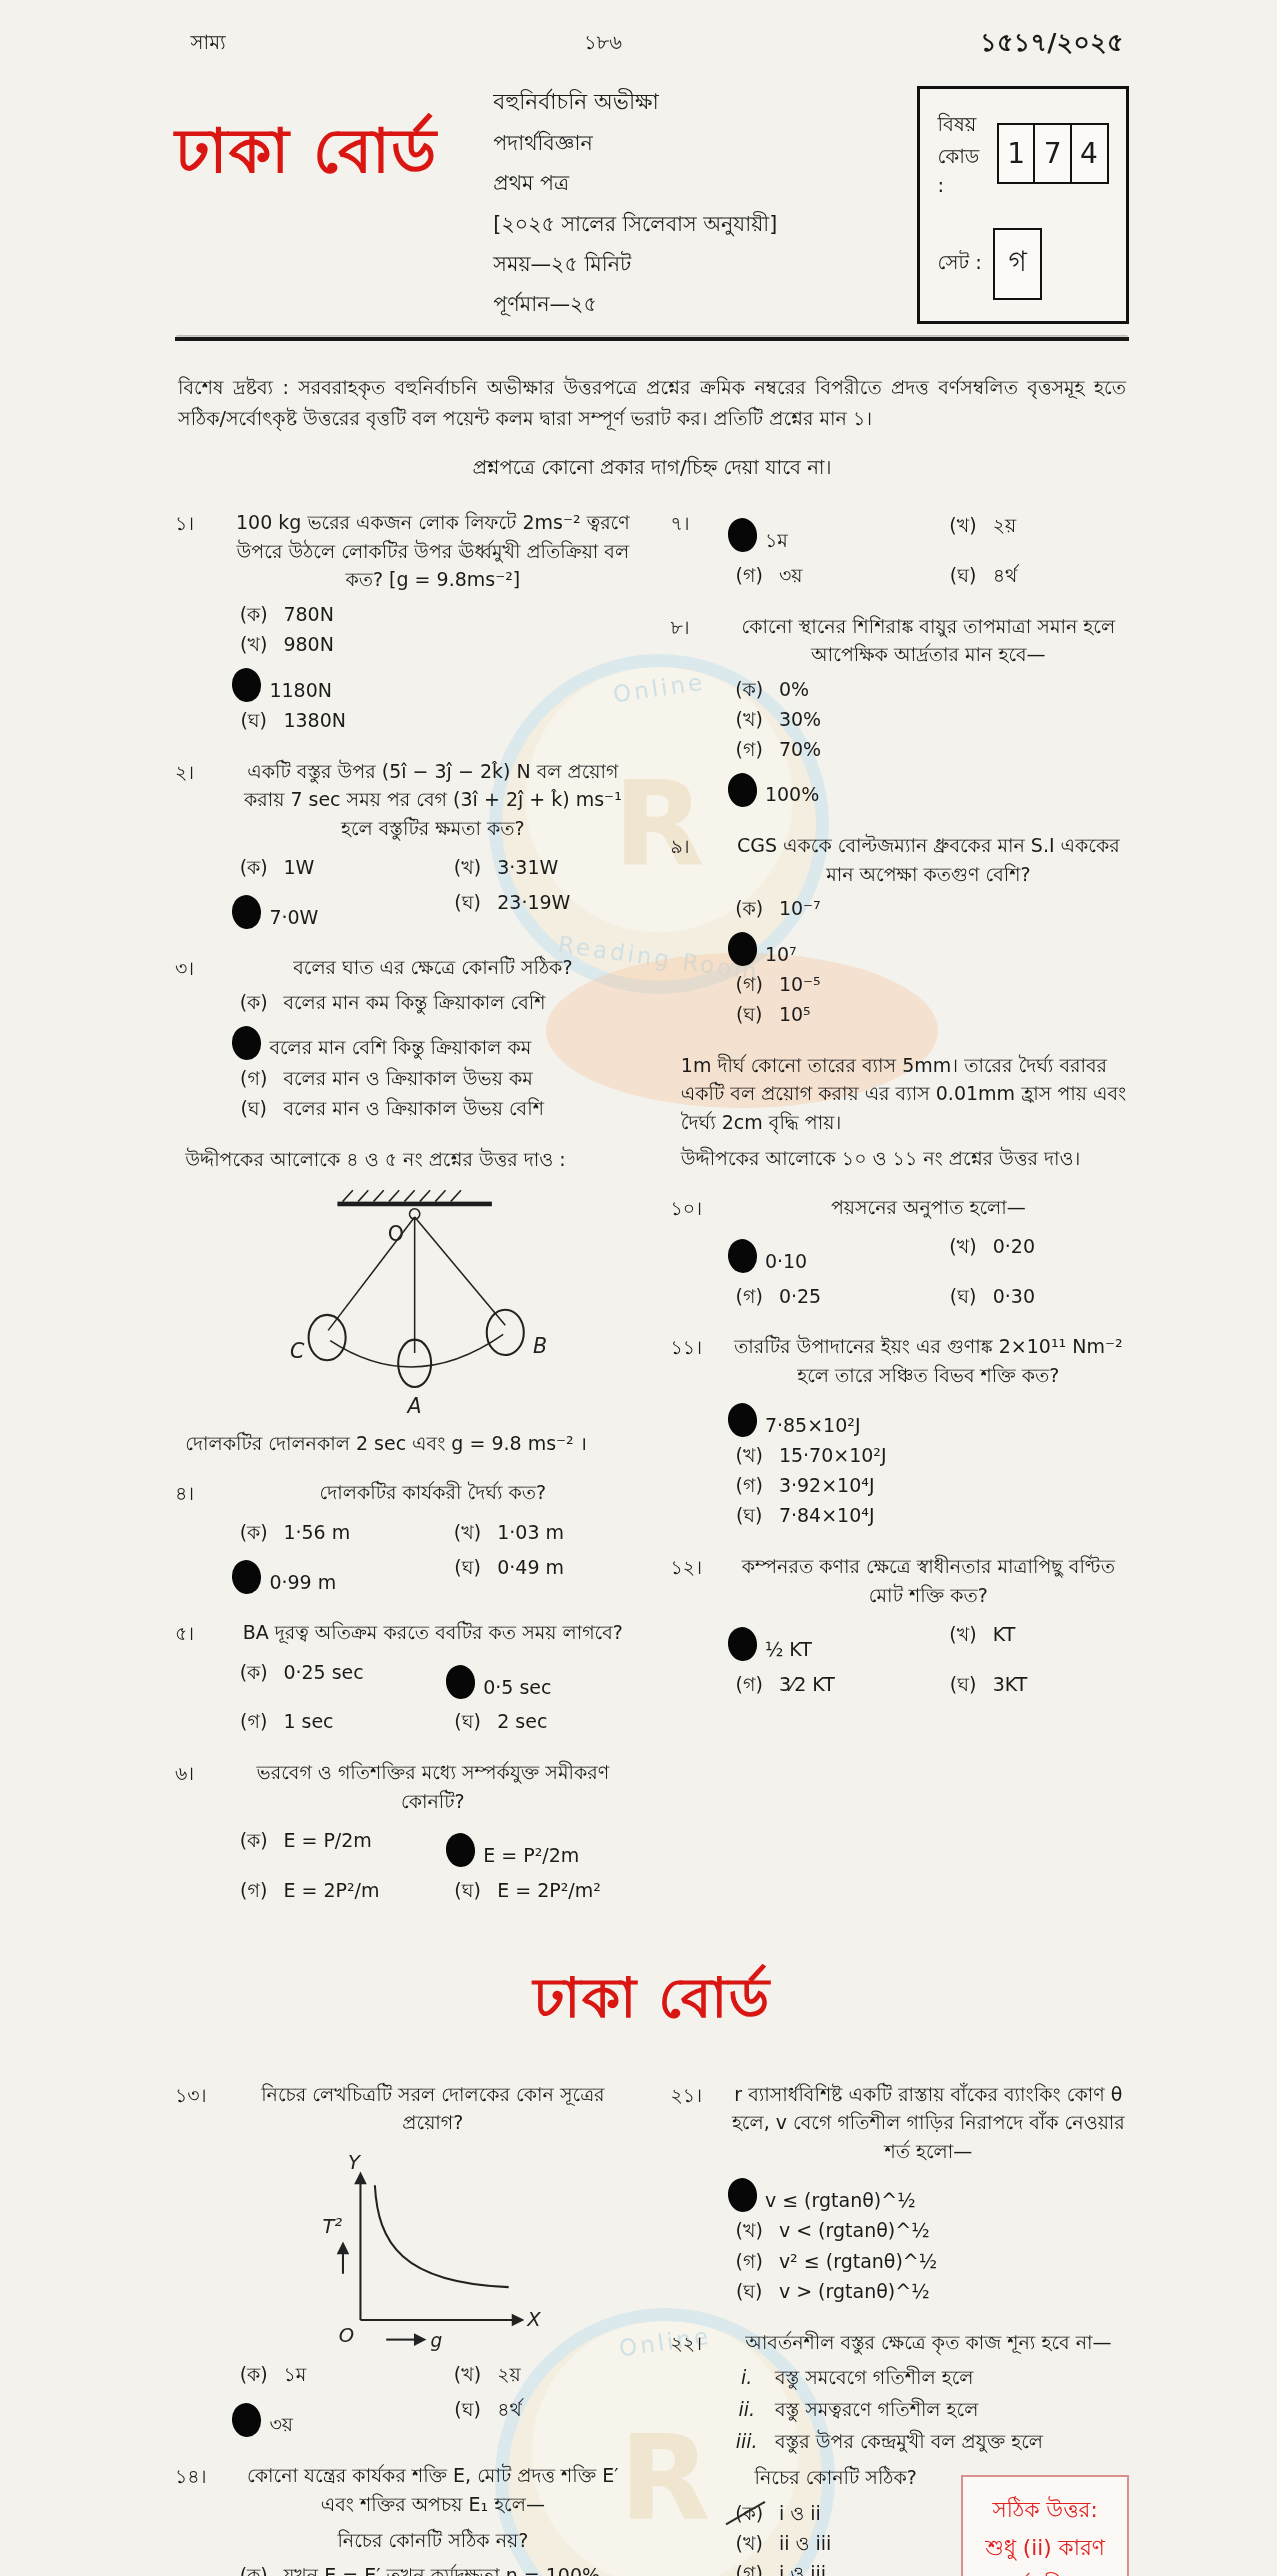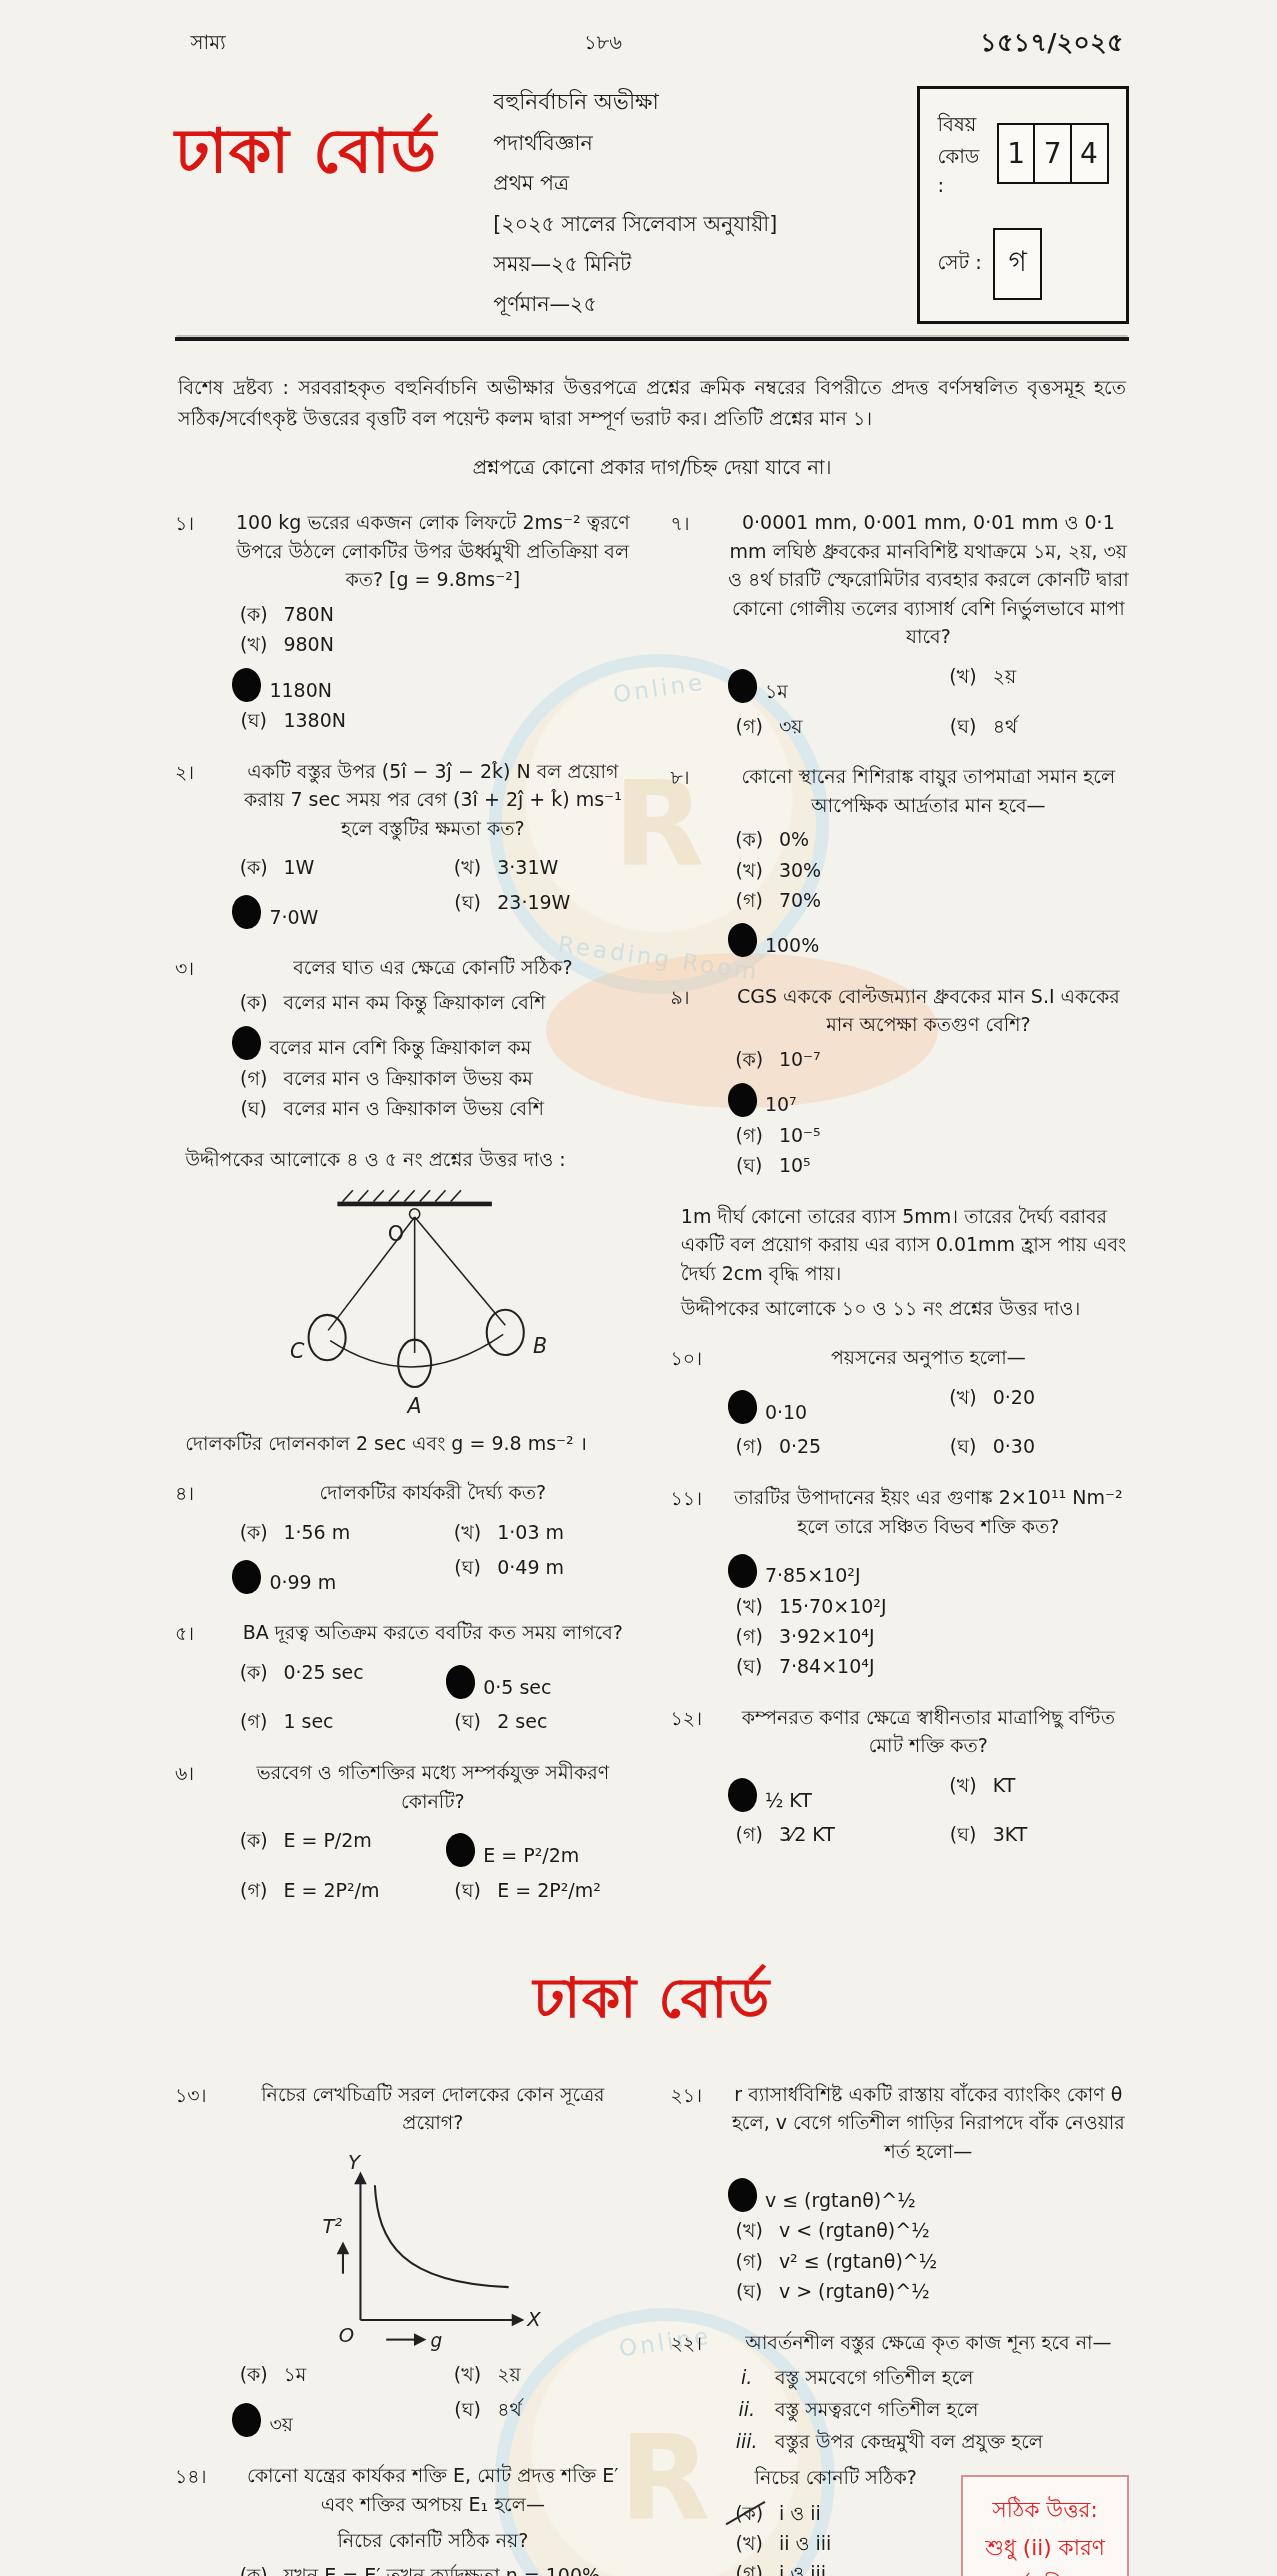--- a/index.html
+++ b/index.html
@@ -324,21 +324,20 @@
               </div>
             </div>
           </div>
         </div>
     </div>
 
     <div class="qcol">
       <div class="q-slot q">
           <span class="q-no">৭।</span>
           <div class="q-main">
-            <p class="q-text">0·0001 mm, 0·001 mm, 0·01 mm ও 0·1 mm লঘিষ্ঠ ধ্রুবকের মানবিশিষ্ট যথাক্রমে ১ম, ২য়, ৩য় ও ৪র্থ চারটি স্ফেরোমিটার ব্যবহার করলে কোনটি দ্বারা কোনো গোলীয় তলের ব্যাসার্ধ বেশি নির্ভুলভাবে মাপা যাবে?</p>
             <div class="opts cols2">
               <div class="opt">
                 <span class="dot"></span>
                 <span class="opt-text">১ম</span>
               </div>
               <div class="opt">
                 <span class="opt-label">(খ)</span>
                 <span class="opt-text">২য়</span>
               </div>
               <div class="opt">

